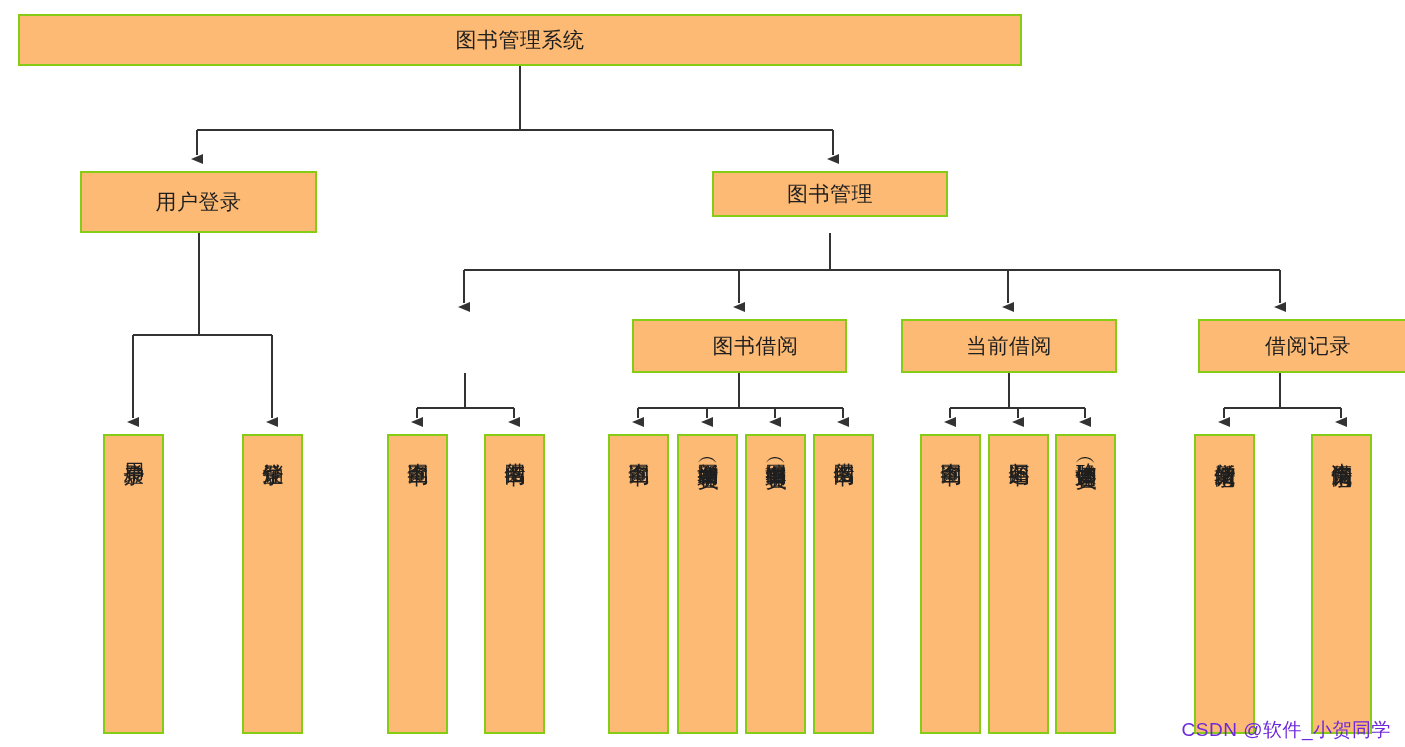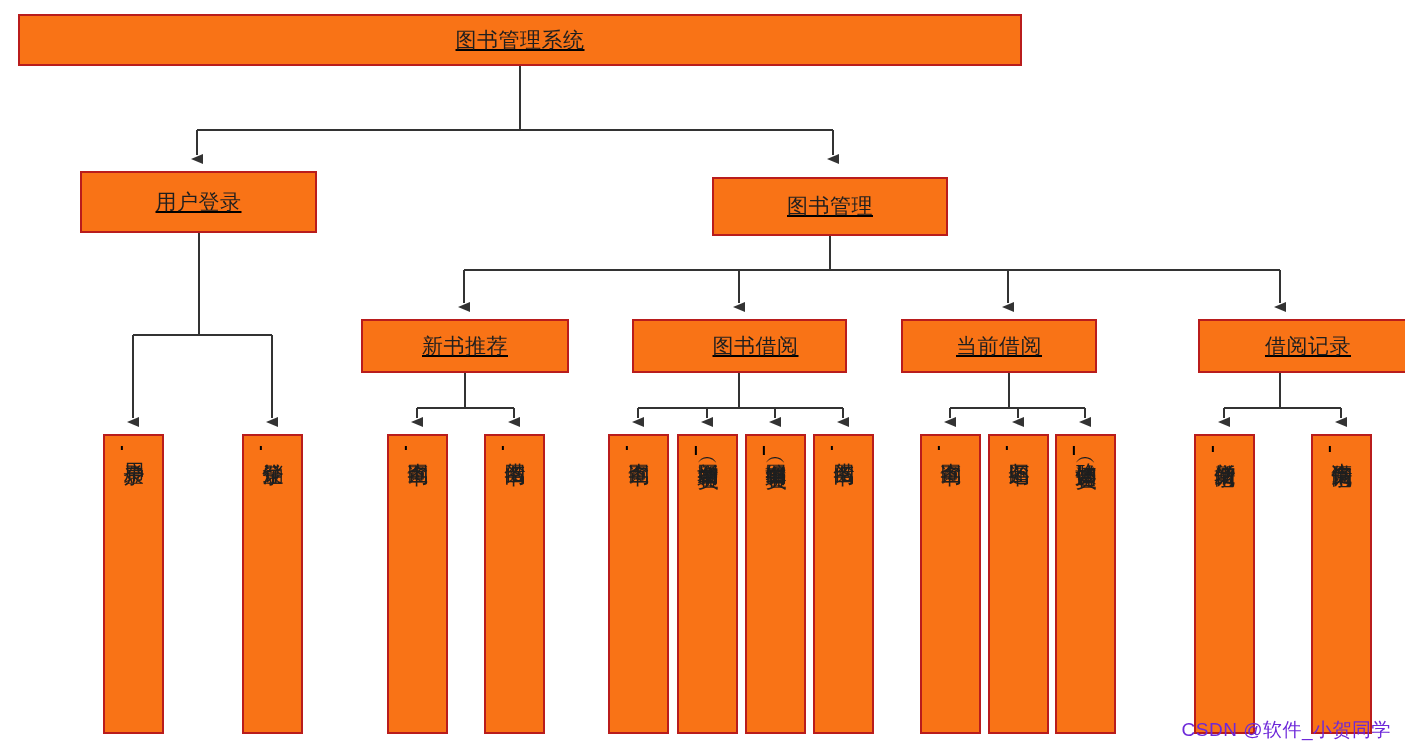--- a/index.html
+++ b/index.html
@@ -21,26 +21,25 @@
     position: absolute;
     left: 0;
     top: 0;
     width: 1405px;
     height: 747px;
     pointer-events: none;
   }
   .node {
     position: absolute;
     box-sizing: border-box;
-    background: #f97316;
-    border: 2px solid #b91c1c;
+    background: #fdba74;
+    border: 2px solid #84cc16;
     display: flex;
     align-items: center;
     justify-content: center;
-    text-decoration: underline;
   }
   .node .label {
     color: #1f1f1f;
     font-size: 21px;
     line-height: 1.25;
     letter-spacing: 0.5px;
     white-space: nowrap;
     text-align: center;
   }
   .node.vertical .label {
@@ -125,33 +124,30 @@
   </svg>
 
   <div class="node" style="left:18px; top:14px; width:1004px; height:52px;">
     <span class="label">图书管理系统</span>
   </div>
 
   <div class="node" style="left:80px; top:171px; width:237px; height:62px;">
     <span class="label">用户登录</span>
   </div>
 
-  <div class="node" style="left:712px; top:171px; width:236px; height:59px;margin-top:6px;">
+  <div class="node" style="left:712px; top:171px; width:236px; height:46px;">
     <span class="label">图书管理</span>
   </div>
 
-  <div class="node" style="left:361px; top:319px; width:208px; height:54px;">
-    <span class="label">新书推荐</span>
-  </div>
 
   <div class="node" style="left:632px; top:319px; width:215px; height:54px;padding-left:32px;">
     <span class="label">图书借阅</span>
   </div>
 
-  <div class="node" style="left:901px; top:319px; width:196px; height:54px;">
+  <div class="node" style="left:901px; top:319px; width:216px; height:54px;">
     <span class="label">当前借阅</span>
   </div>
 
   <div class="node" style="left:1170px; top:319px; width:220px; height:54px;margin-left:28px;">
     <span class="label">借阅记录</span>
   </div>
 
   <div class="node vertical" style="left:103px; top:434px; width:61px; height:300px;">
     <span class="label">用户登录</span>
   </div>

